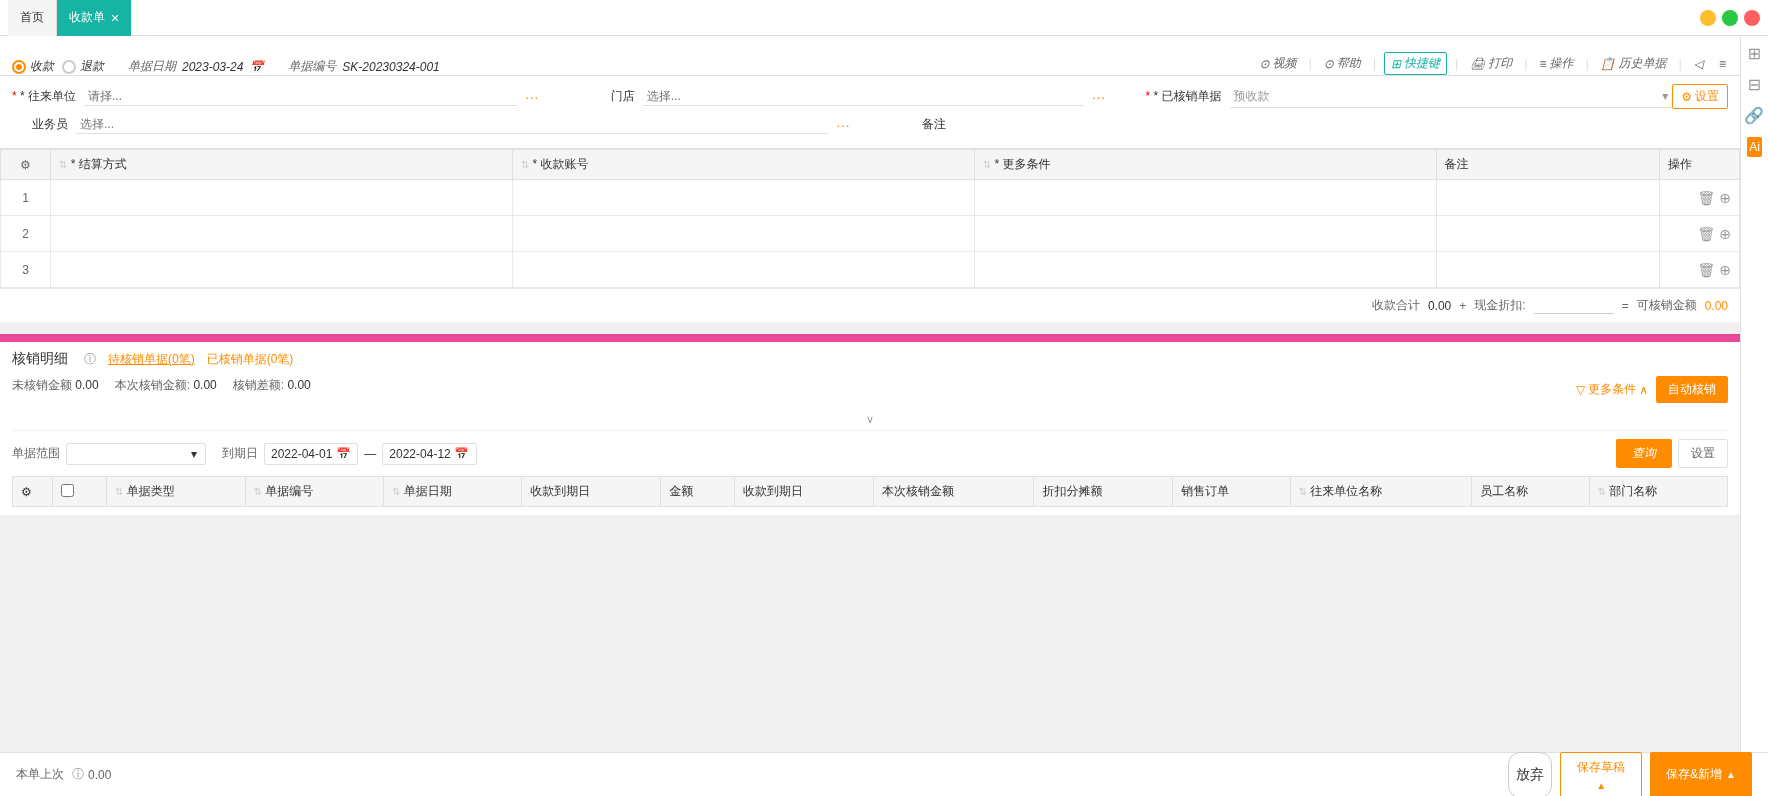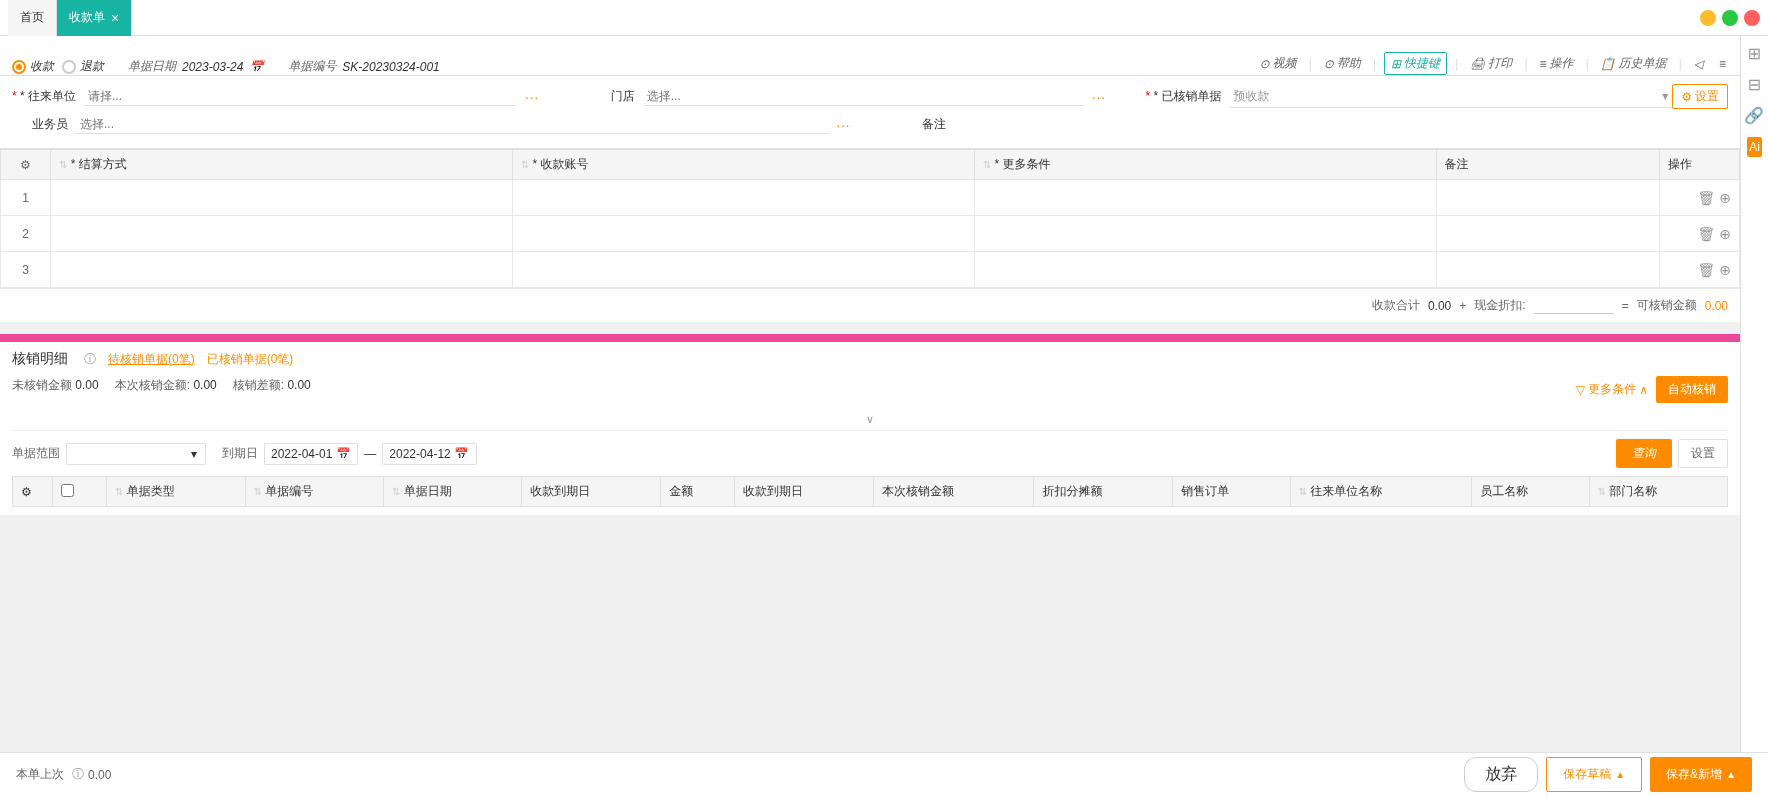--- a/index.html
+++ b/index.html
@@ -157,26 +157,26 @@
 
     
     .footer {
       position: fixed; bottom: 0; left: 0; right: 0; background: #fff;
       border-top: 1px solid #e0e0e0; display: flex; align-items: center;
       padding: 8px 16px; height: 44px; z-index: 100;
     }
     .footer-info { display: flex; align-items: center; gap: 4px; color: #666; }
     .footer-actions { margin-left: auto; display: flex; gap: 8px; }
     .btn-abandon {
-      border: 1px solid #ccc; background: #fff; color: #333; padding: 6px 20px;
-      border-radius: 12px; cursor: pointer; font-size: 16px;
+      border: 1px solid #ccc; background: #fff; color: #333; padding: 6px 7px;
+      border-radius: 12px; cursor: pointer; font-size: 14px;
     }
     .btn-draft {
       border: 1px solid #ff8c00; background: #fff; color: #ff8c00; padding: 6px 16px;
-      border-radius: 2px; cursor: pointer; font-size: 12px; display: flex; align-items: center; gap: 4px;
+      border-radius: 2px; cursor: pointer; font-size: 12px; display: flex; align-items: center; gap: 4px; flex-direction: column;
     }
     .btn-save {
       border: none; background: #ff8c00; color: #fff; padding: 6px 16px;
       border-radius: 2px; cursor: pointer; font-size: 12px; display: flex; align-items: center; gap: 4px;
     }
     .btn-caret { font-size: 10px; }
 
     
     .right-sidebar {
       position: fixed; right: 0; top: 36px; bottom: 44px; width: 28px;

